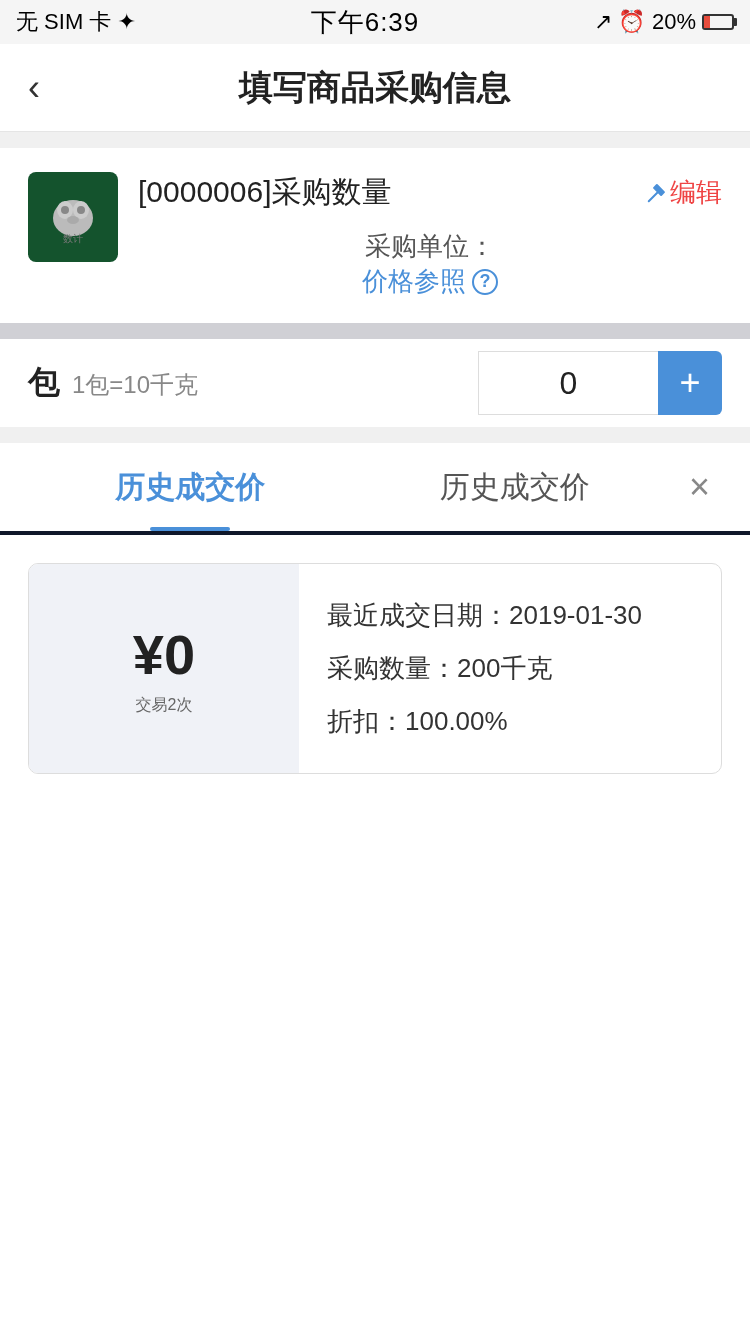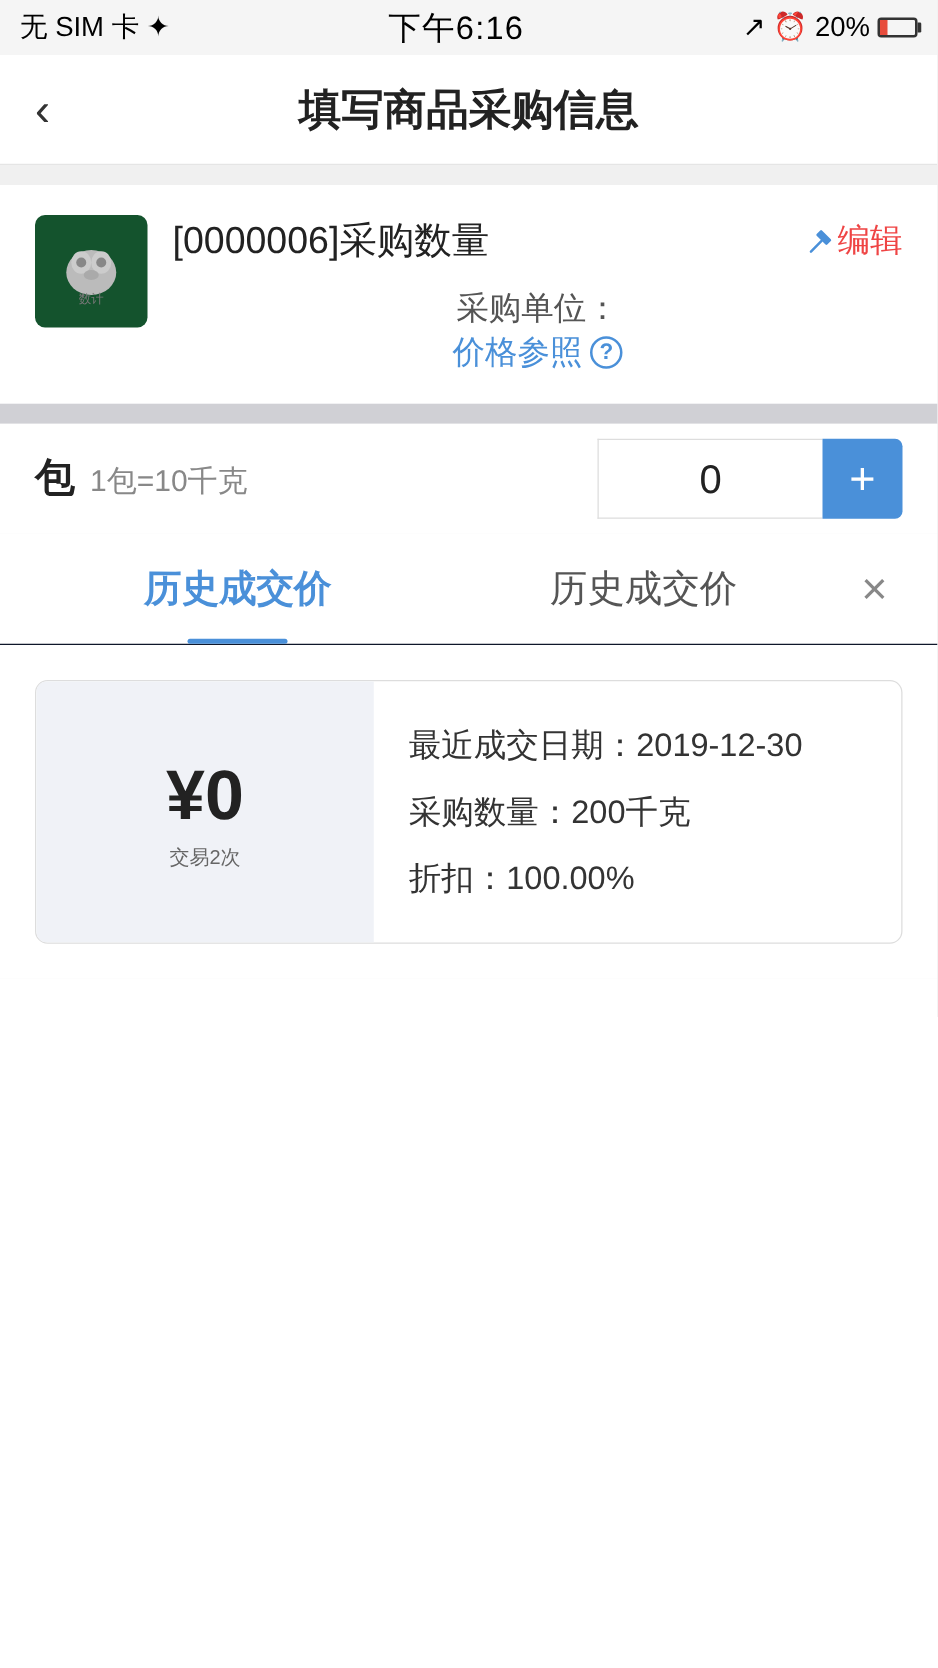--- a/index.html
+++ b/index.html
@@ -248,21 +248,22 @@
       justify-content: center;
       font-size: 36px;
       color: #fff;
       cursor: pointer;
       border-radius: 0 6px 6px 0;
     }
 
     
     .tabs-section {
       background: #ffffff;
-      border-bottom: 1px solid #0f172a;
+      margin-top: 16px;
+      border-bottom: 4px solid #0f172a;
     }
     .tabs-header {
       display: flex;
       align-items: center;
       height: 88px;
       padding: 0 28px;
       position: relative;
     }
     .tab-item {
       flex: 1;
@@ -352,21 +353,21 @@
       min-height: 600px;
     }
   </style>
 </head>
 <body>
 
 <div class="status-bar">
   <div class="status-left">
     <span>无 SIM 卡 ✦</span>
   </div>
-  <div class="status-center">下午6:16</div>
+  <div class="status-center">下午6:39</div>
   <div class="status-right">
     <span>↗</span>
     <span>⏰</span>
     <span>20%</span>
     <span class="battery-icon">
       <span class="battery-body">
         <span class="battery-fill"></span>
         <span class="battery-tip"></span>
       </span>
     </span>
@@ -448,20 +449,20 @@
   </div>
 </div>
 
 <div class="history-content">
   <div class="history-card">
     <div class="history-card-left">
       <div class="history-price">¥0</div>
       <div class="history-trades">交易2次</div>
     </div>
     <div class="history-card-right">
-      <div class="history-detail-row">最近成交日期：2019-12-30</div>
+      <div class="history-detail-row">最近成交日期：2019-01-30</div>
       <div class="history-detail-row">采购数量：200千克</div>
       <div class="history-detail-row">折扣：100.00%</div>
     </div>
   </div>
 </div>
 
 <div class="bottom-area"></div>
 
 </body></html>

